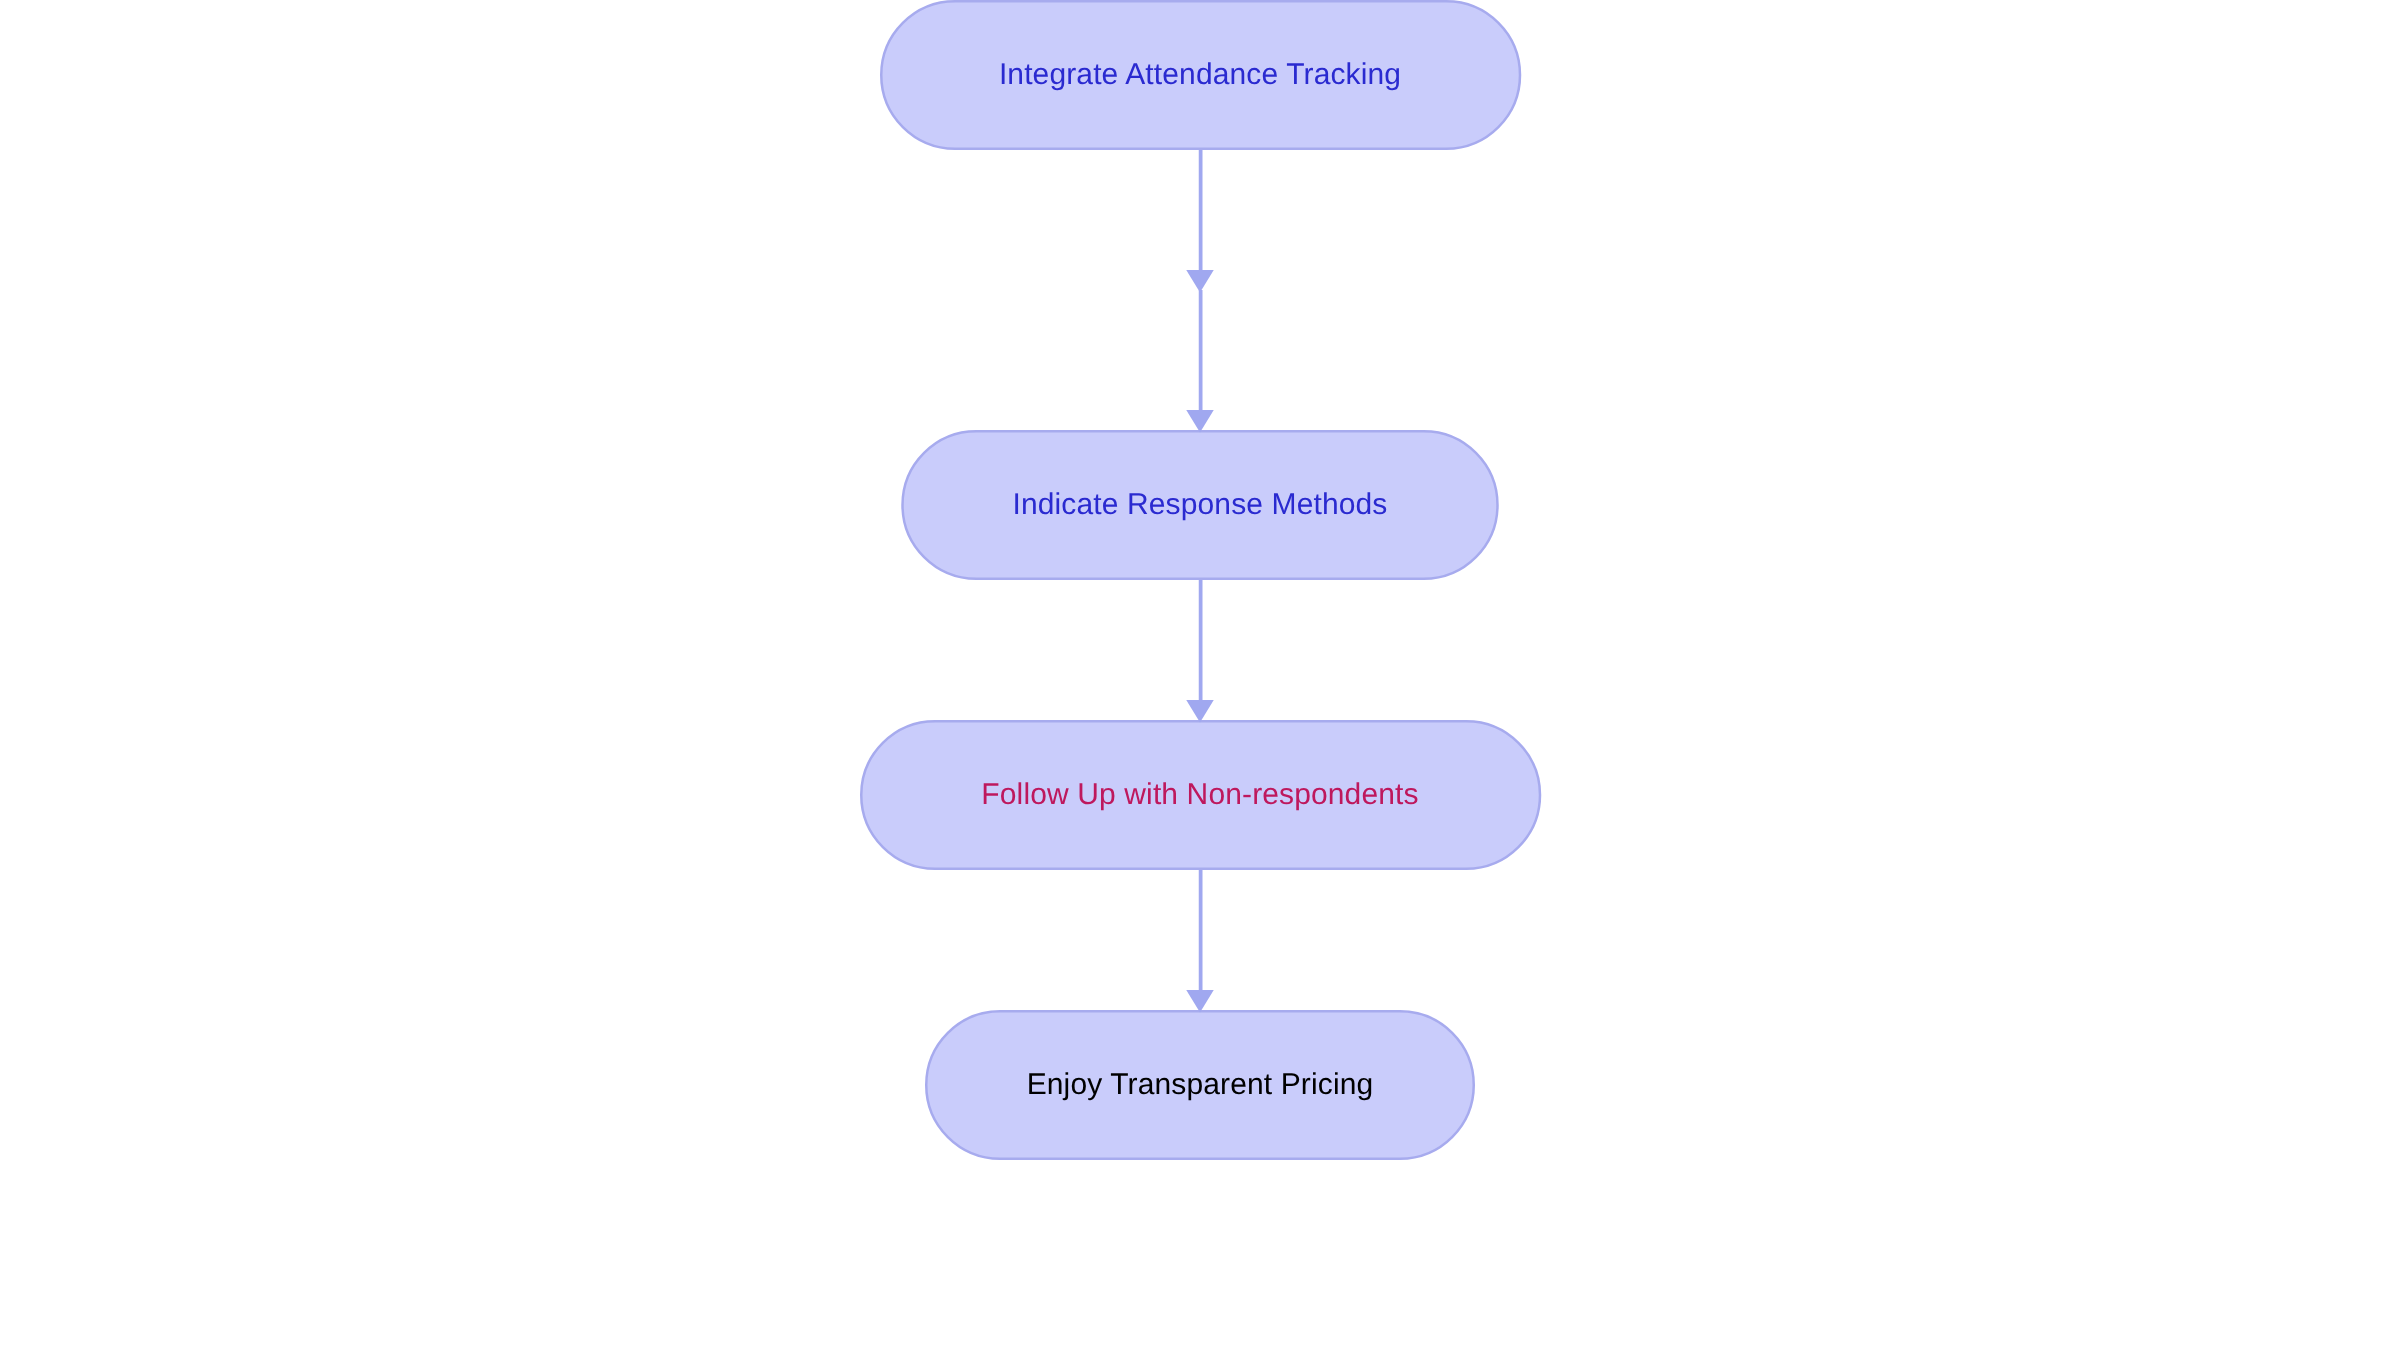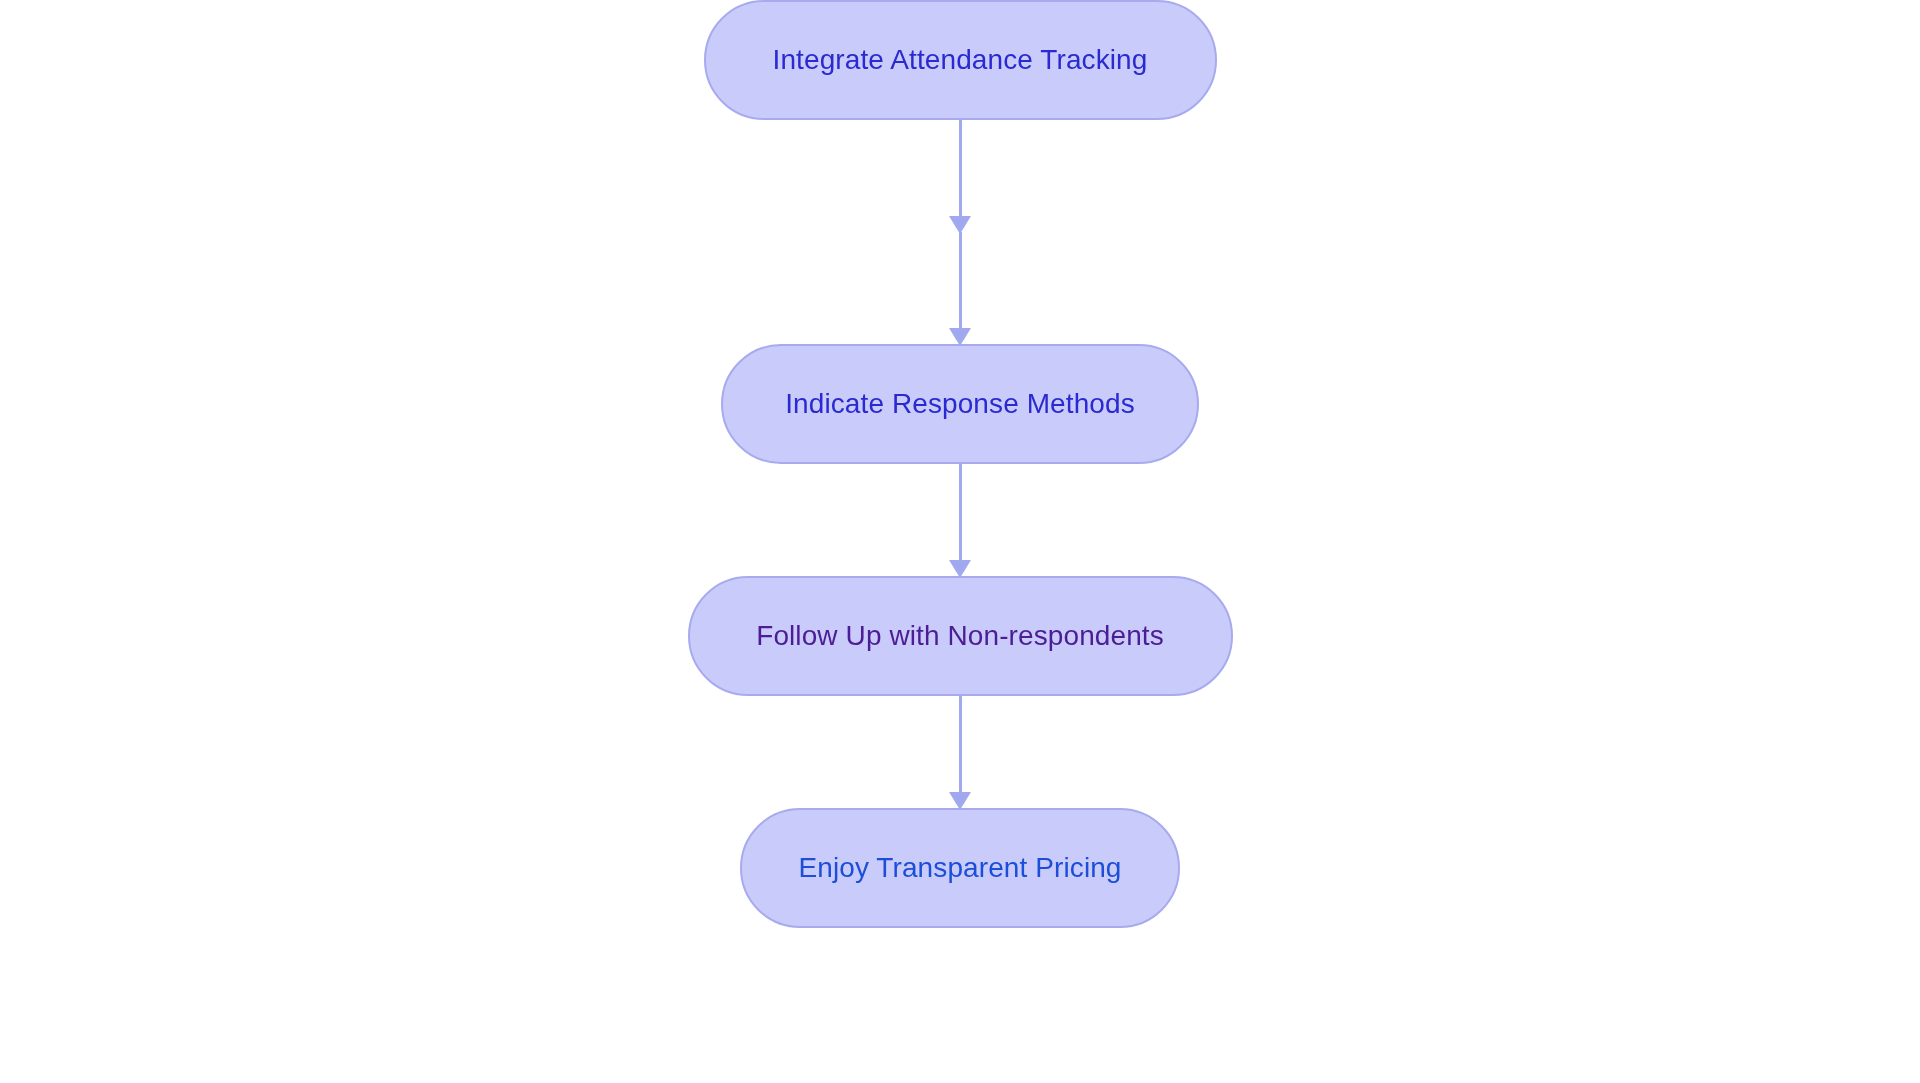--- a/index.html
+++ b/index.html
@@ -40,21 +40,21 @@
     border-radius: 60px;
     background: #c9ccfb;
     display: flex;
     align-items: center;
     justify-content: center;
     flex: 0 0 auto;
   }
 
   .node-label {
     font-family: "Liberation Sans", sans-serif;
-    font-size: 28px;
+    font-size: 24px;
     font-weight: 400;
     color: #2a2ad0;
     letter-spacing: 0.1px;
     white-space: nowrap;
     line-height: 1;
   }
 
   
   .connector {
     position: relative;
@@ -108,26 +108,26 @@
     <div class="node" id="n3" style="width: 478px; background: rgb(201, 204, 251); border-color: rgb(167, 171, 238);">
       <span class="node-label" style="color: rgb(42, 42, 208);">Indicate Response Methods</span>
     </div>
 
     <div class="connector">
       <div class="shaft" style="background: rgb(160, 168, 240);"></div>
       <div class="head" style="border-top-color: rgb(160, 168, 240);"></div>
     </div>
 
     <div class="node" id="n4" style="width: 545px; background: rgb(201, 204, 251); border-color: rgb(167, 171, 238);">
-      <span class="node-label" style="color: #4c1d95;">Follow Up with Non-respondents</span>
+      <span class="node-label" style="color: #be185d;">Follow Up with Non-respondents</span>
     </div>
 
     <div class="connector">
       <div class="shaft" style="background: rgb(160, 168, 240);"></div>
       <div class="head" style="border-top-color: rgb(160, 168, 240);"></div>
     </div>
 
     <div class="node" id="n5" style="width: 440px; background: rgb(201, 204, 251); border-color: rgb(167, 171, 238);">
-      <span class="node-label" style="color: #1d4ed8;">Enjoy Transparent Pricing</span>
+      <span class="node-label" style="color: #000000;">Enjoy Transparent Pricing</span>
     </div>
 
   </div>
 </div>
 
 </body></html>

